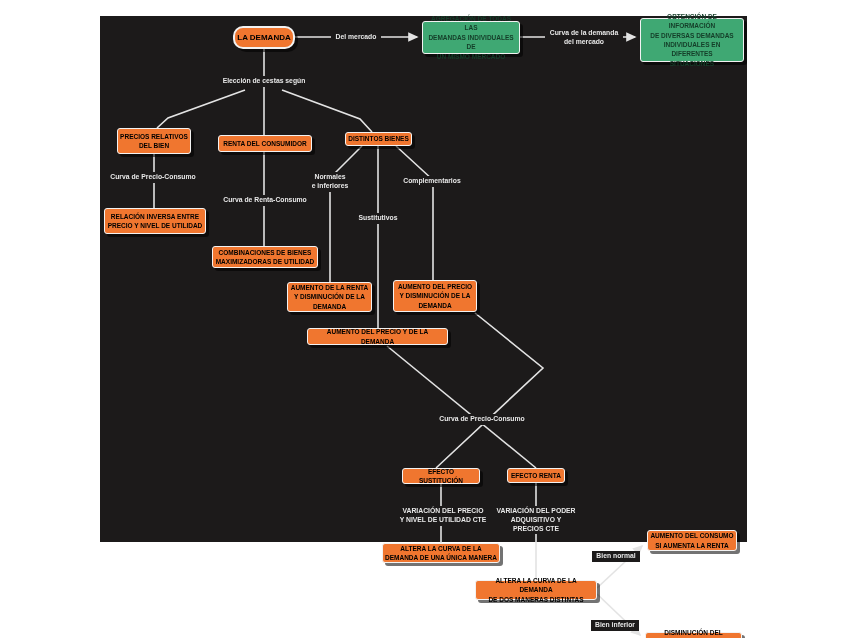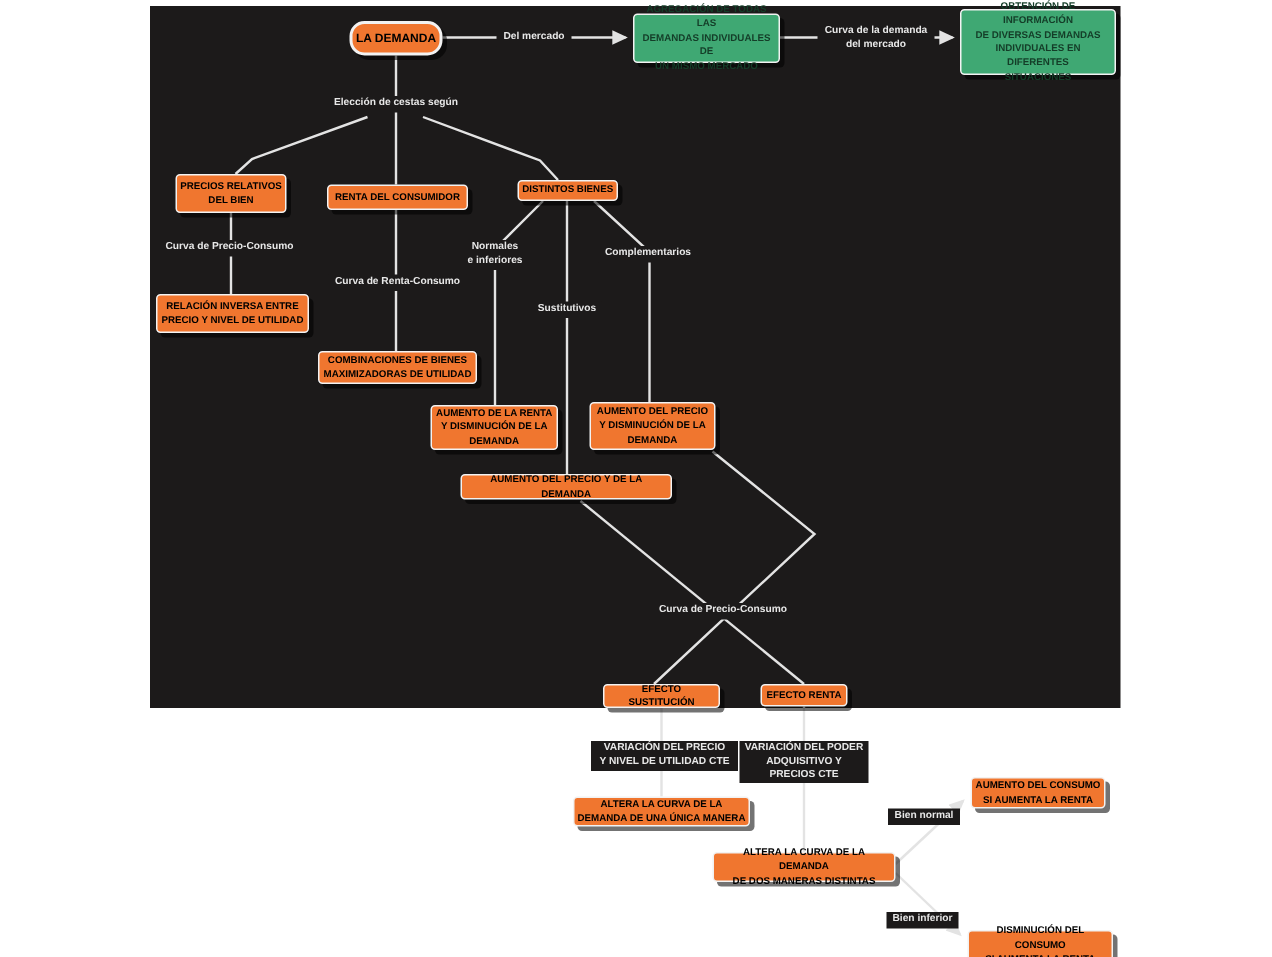--- a/index.html
+++ b/index.html
@@ -1,19 +1,19 @@
 <!DOCTYPE html>
 <html style="--canvas_bg: #1c1a1a; --node_orange: #f0762f; --node_green: #3fa873; --line_white: #e3e3e3; --box_text: #000000; --green_text: #143d28; --label_text: #e8e8e8;"><head>
 <meta charset="utf-8">
 <style>
   html,body{margin:0;padding:0}
   body{width:848px;height:638px;background:#ffffff;position:relative;
        font-family:"Liberation Sans", sans-serif;overflow:hidden}
   .stage{position:absolute;left:0;top:0;width:848px;height:638px;background:#fff}
-  .canvas{position:absolute;left:100px;top:4px;width:647px;height:468px;
+  .canvas{position:absolute;left:100px;top:16px;width:647px;height:526px;
           background:var(--canvas_bg,#1c1a1a)}
   svg.wires{position:absolute;left:0;top:0;display:block}
   .wires polyline{fill:none;stroke:var(--line_white,#e3e3e3);stroke-width:1.6px}
   .wires marker path{fill:var(--line_white,#e3e3e3)}
   .box{position:absolute;display:flex;align-items:center;justify-content:center;
        text-align:center;background:var(--node_orange,#f0762f);color:var(--box_text,#000);
        border:1.5px solid #f2f2f2;border-radius:3px;
        box-shadow:3px 3px 0 rgba(0,0,0,.55);
        font-weight:bold;font-size:6.5px;line-height:1.45;white-space:pre-line;
        box-sizing:border-box;padding:1px 2px}

